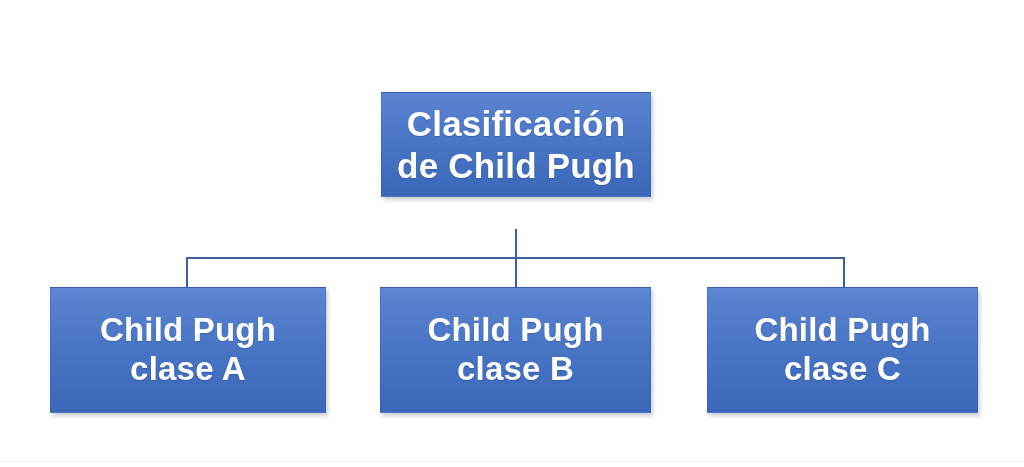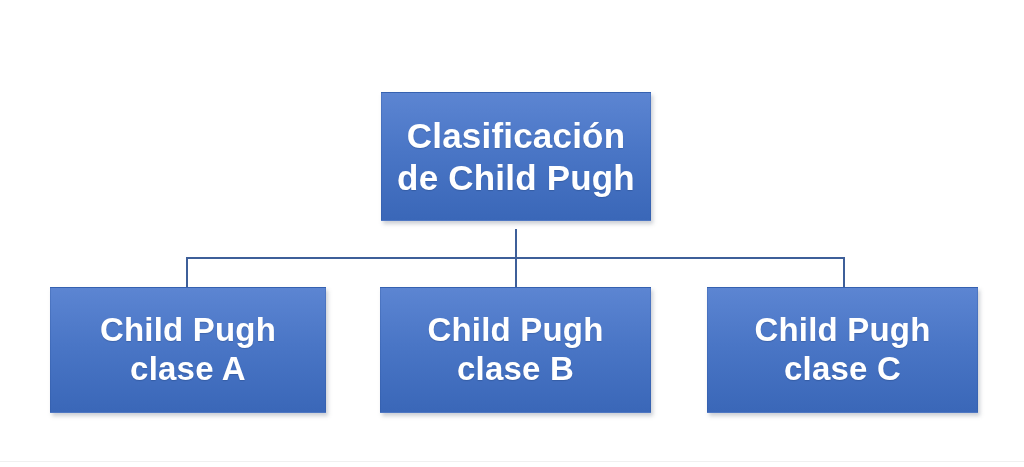--- a/index.html
+++ b/index.html
@@ -37,21 +37,21 @@
   .node-label {
     display: block;
     white-space: pre-line;
     text-shadow: 0 1px 1px rgba(25, 55, 110, 0.30);
   }
 
   #node-root {
     left: 381px;
     top: 92px;
     width: 270px;
-    height: 129px;
+    height: 105px;
     font-size: 35px;
   }
   #node-a {
     left: 50px;
     top: 287px;
     width: 276px;
     height: 126px;
     font-size: 33px;
   }
   #node-b {

